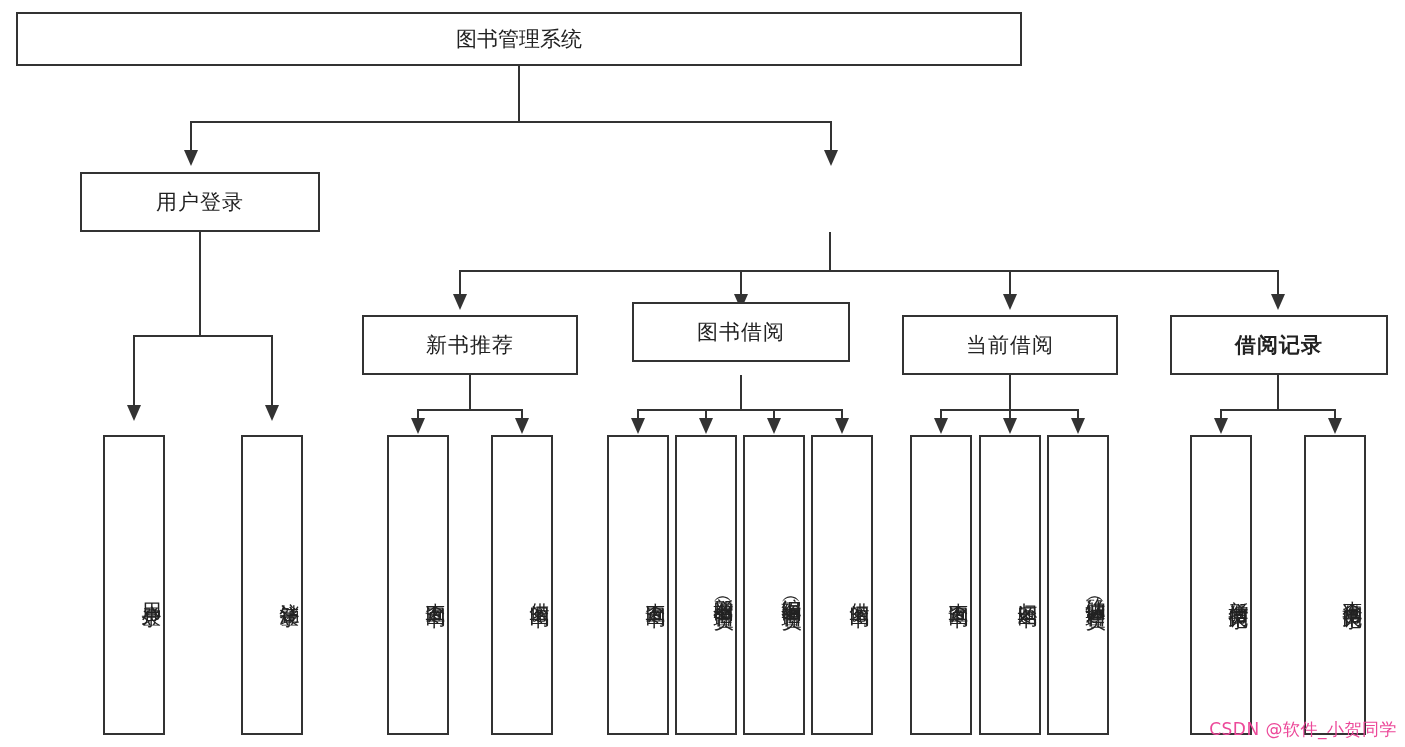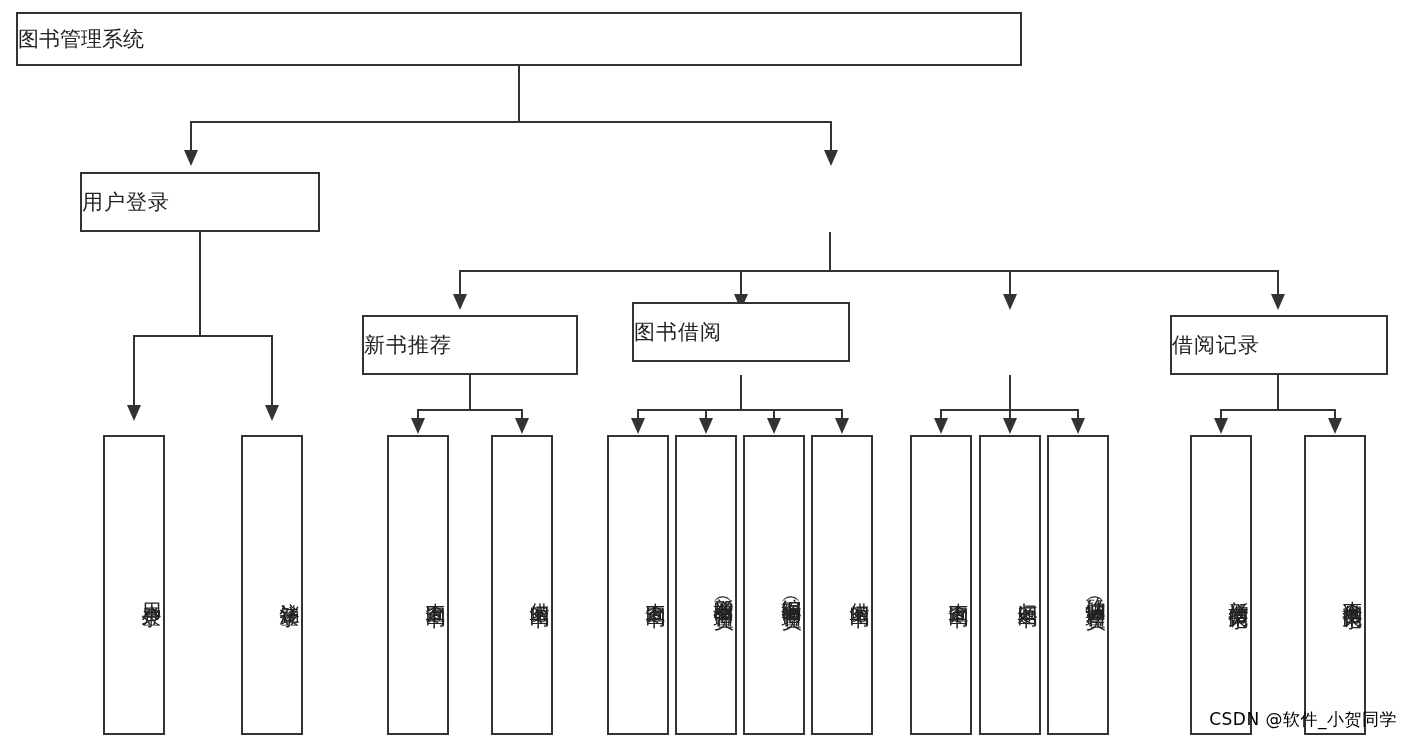--- a/index.html
+++ b/index.html
@@ -18,20 +18,21 @@
     overflow: hidden;
   }
   
   .node {
     position: absolute;
     box-sizing: border-box;
     border: 2px solid #333333;
     background: #ffffff;
     display: flex;
     align-items: center;
+    justify-content: center;
     color: #222222;
   }
   .node.h {
     font-size: 21px;
     letter-spacing: 1px;
   }
   .node.root {
     font-size: 21px;
   }
   
@@ -62,23 +63,23 @@
     width: 0;
     height: 0;
     border-left: 7px solid transparent;
     border-right: 7px solid transparent;
     border-top: 16px solid #333333;
   }
   
   #watermark {
     position: absolute;
     right: 8px;
-    bottom: 16px;
+    bottom: 6px;
     font-size: 17px;
-    color: #000000;
+    color: #ec4899;
     letter-spacing: 0.5px;
     white-space: nowrap;
     user-select: none;
   }
 </style>
 </head>
 <body>
 
 <div id="canvas">
 
@@ -117,21 +118,24 @@
   <div class="arrow" style="left:1003px; top:294px;"></div>
   <div class="ln vt" style="left:1277px; top:270px; width:2px; height:26px;"></div>
   <div class="arrow" style="left:1271px; top:294px;"></div>
 
   <div class="node h" style="left:362px; top:315px; width:216px; height:60px;font-family:Liberation Serif, serif;">
     <span>新书推荐</span>
   </div>
   <div class="node h" style="left:632px; top:302px; width:218px; height:60px;">
     <span>图书借阅</span>
   </div>
-  <div class="node h" style="left:1170px; top:315px; width:218px; height:60px;">
+  <div class="node h" style="left:902px; top:315px; width:216px; height:60px;">
+    <span>当前借阅</span>
+  </div>
+  <div class="node h" style="left:1170px; top:315px; width:218px; height:60px;font-weight:bold;">
     <span>借阅记录</span>
   </div>
 
   <div class="ln vt" style="left:469px; top:375px; width:2px; height:36px;"></div>
   <div class="ln hz" style="left:417px; top:409px; width:106px; height:2px;"></div>
   <div class="ln vt" style="left:417px; top:409px; width:2px; height:12px;"></div>
   <div class="arrow" style="left:411px; top:418px;"></div>
   <div class="ln vt" style="left:521px; top:409px; width:2px; height:12px;"></div>
   <div class="arrow" style="left:515px; top:418px;"></div>
 

